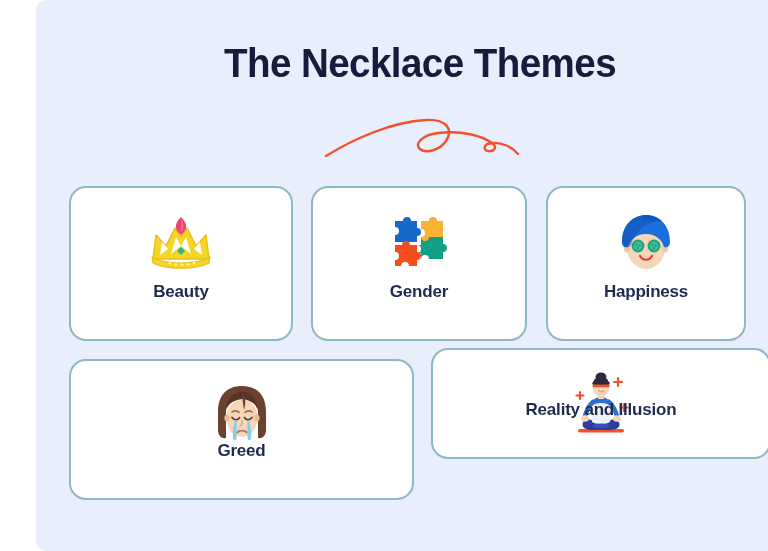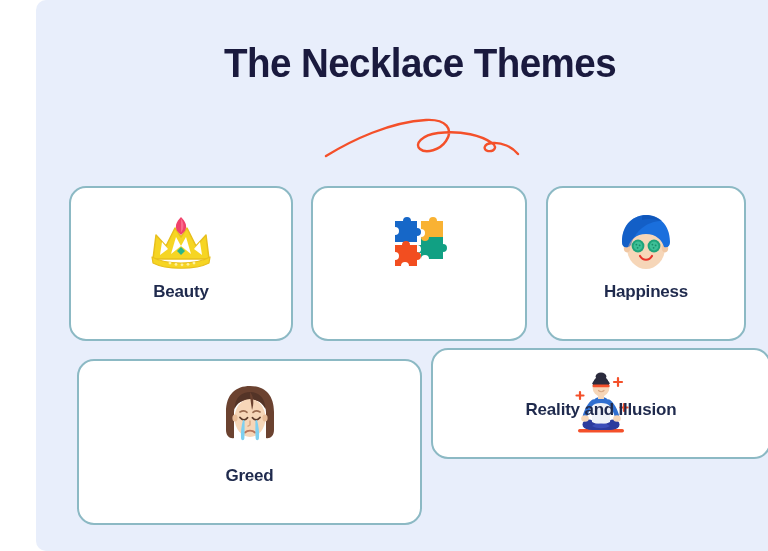--- a/index.html
+++ b/index.html
@@ -94,21 +94,21 @@
     color: #1f2a4d;
     letter-spacing: -0.2px;
     white-space: nowrap;
   }
 
   
   #card-beauty    { left: 0px;   top: 0px;   width: 224px; height: 155px; }
   #card-gender    { left: 242px; top: 0px;   width: 216px; height: 155px; }
   #card-happiness { left: 477px; top: 0px;   width: 200px; height: 155px; }
   
-  #card-greed     { left: 8px;   top: 173px; width: 345px; height: 166px; }
+  #card-greed     { left: 0px;   top: 173px; width: 345px; height: 141px; }
   #card-reality   { left: 362px; top: 162px; width: 340px; height: 111px; }
 
   .icon-svg { display: block; }
 </style>
 </head>
 <body>
 
 <div id="page">
 
   <div id="page-title">The Necklace Themes</div>
@@ -158,20 +158,21 @@
 
           <path d="M4 6 h8 a4 4 0 1 1 8 0 h6 v7 a4 4 0 1 1 0 8 v6 h-22 v-7 a4 4 0 1 0 0 -8 Z" fill="#1667c8"></path>
 
           <path d="M30 6 h8 a4 4 0 1 1 8 0 h6 v22 h-7 a4 4 0 1 0 -8 0 h-7 v-6 a4 4 0 1 0 0 -8 Z" fill="#f9b233"></path>
 
           <path d="M4 30 h7 a4 4 0 1 1 8 0 h7 v7 a4 4 0 1 1 0 8 v6 h-8 a4 4 0 1 0 -8 0 h-6 v-6 a4 4 0 1 0 0 -8 Z" fill="#f24e20"></path>
 
           <path d="M30 30 h-4 a4 4 0 1 1 0 8 h4 v6 a4 4 0 1 1 8 0 h14 v-7 a4 4 0 1 0 0 -8 v-7 h-14 a4 4 0 1 1 -8 0 Z" fill="#11a083"></path>
         </svg>
       </div>
+      <div class="card-label">Gender</div>
     </div>
 
     <div class="card" id="card-happiness">
       <div class="card-icon">
         <svg class="icon-svg" width="64" height="62" viewBox="0 0 64 62" xmlns="http://www.w3.org/2000/svg" aria-hidden="true">
 
           <ellipse cx="32" cy="36" rx="19" ry="21" fill="#f6d6b8"></ellipse>
 
           <ellipse cx="13" cy="36" rx="3.2" ry="4.4" fill="#f0c7a3"></ellipse>
           <ellipse cx="51" cy="36" rx="3.2" ry="4.4" fill="#f0c7a3"></ellipse>

